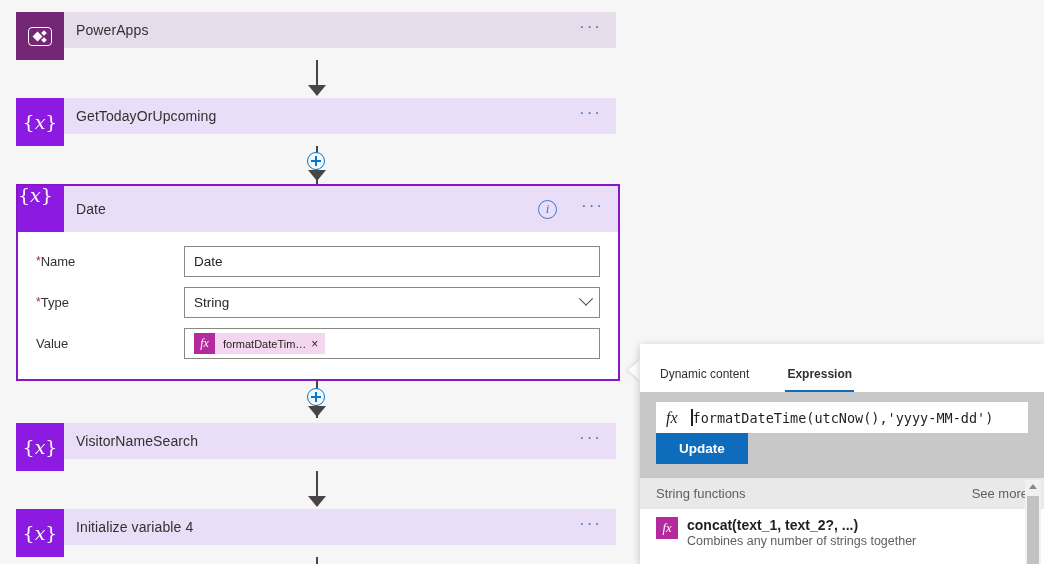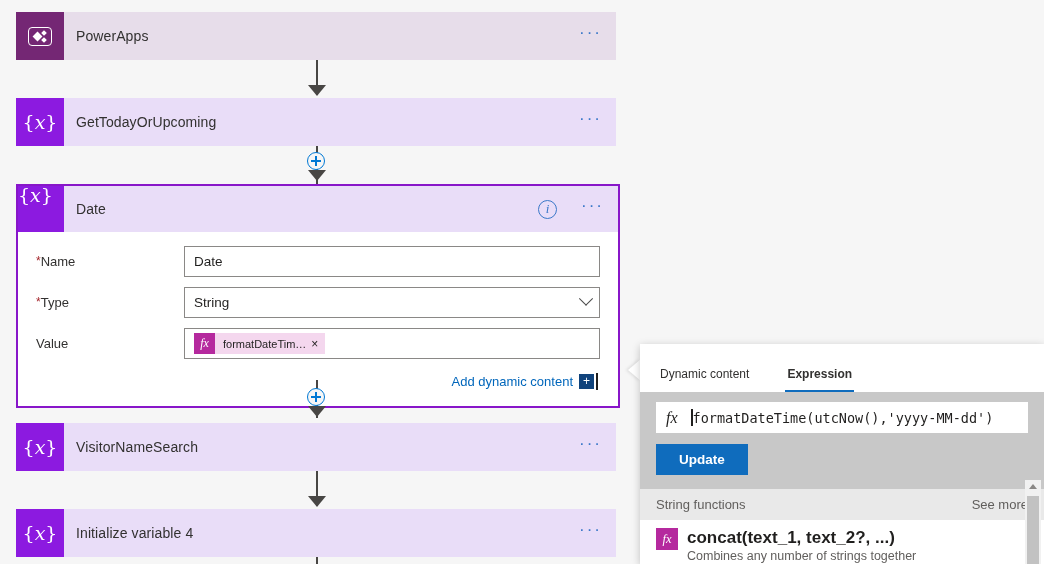--- a/index.html
+++ b/index.html
@@ -22,21 +22,21 @@
     left: 0;
     top: 0;
     width: 640px;
     height: 564px;
   }
 
   .flow-card {
     position: absolute;
     left: 16px;
     width: 600px;
-    height: 48px;
+    height: 36px;
     display: flex;
     align-items: stretch;
     box-sizing: border-box;
   }
   .flow-card .card-icon {
     width: 48px;
     height: 48px;
     flex: 0 0 48px;
     display: flex;
     align-items: center;
@@ -345,21 +345,20 @@
     height: 17px;
     background: #201f1e;
   }
   .expr-text {
     font-family: "DejaVu Sans Mono", monospace;
     font-size: 13.5px;
     color: #201f1e;
     white-space: pre;
   }
   .update-btn {
-    margin-top: 11px;
     width: 92px;
     height: 31px;
     background: #0f6cbd;
     color: #ffffff;
     font-size: 13.5px;
     font-weight: bold;
     border: none;
     cursor: pointer;
     font-family: "Liberation Sans", sans-serif;
   }
@@ -386,21 +385,21 @@
     background: #b5299e;
     color: #ffffff;
     font-family: "Liberation Serif", serif;
     font-style: italic;
     font-size: 12.5px;
     display: flex;
     align-items: center;
     justify-content: center;
     margin-right: 9px;
   }
-  .fn-sig { font-size: 17px; font-weight: bold; color: #201f1e; }
+  .fn-sig { font-size: 14px; font-weight: bold; color: #201f1e; }
   .fn-desc { font-size: 12.5px; color: #605e5c; margin-top: 1px; }
 
   #panel-scrollbar {
     position: absolute;
     right: 3px;
     top: 136px;
     bottom: 0;
     width: 16px;
     background: #f1f1f1;
   }
@@ -494,25 +493,20 @@
         </div>
         <div class="form-field">
           <span class="token-chip">
             <span class="token-fx">fx</span>
             <span class="token-label">formatDateTim…</span>
             <span class="token-x">×</span>
           </span>
         </div>
       </div>
 
-      <div class="dyn-row">
-        <span class="dyn-link">Add dynamic content</span>
-        <span class="dyn-plus">+</span>
-        <span class="dyn-caret"></span>
-      </div>
 
     </div>
   </div>
 
   <div class="connector" style="top:380px; height:38px;"></div>
   <div class="plus-node" style="top:388px;"></div>
   <div class="arrow-head" style="top:406px;"></div>
 
   <div class="flow-card" style="top:423px;">
     <div class="card-icon icon-variable">

